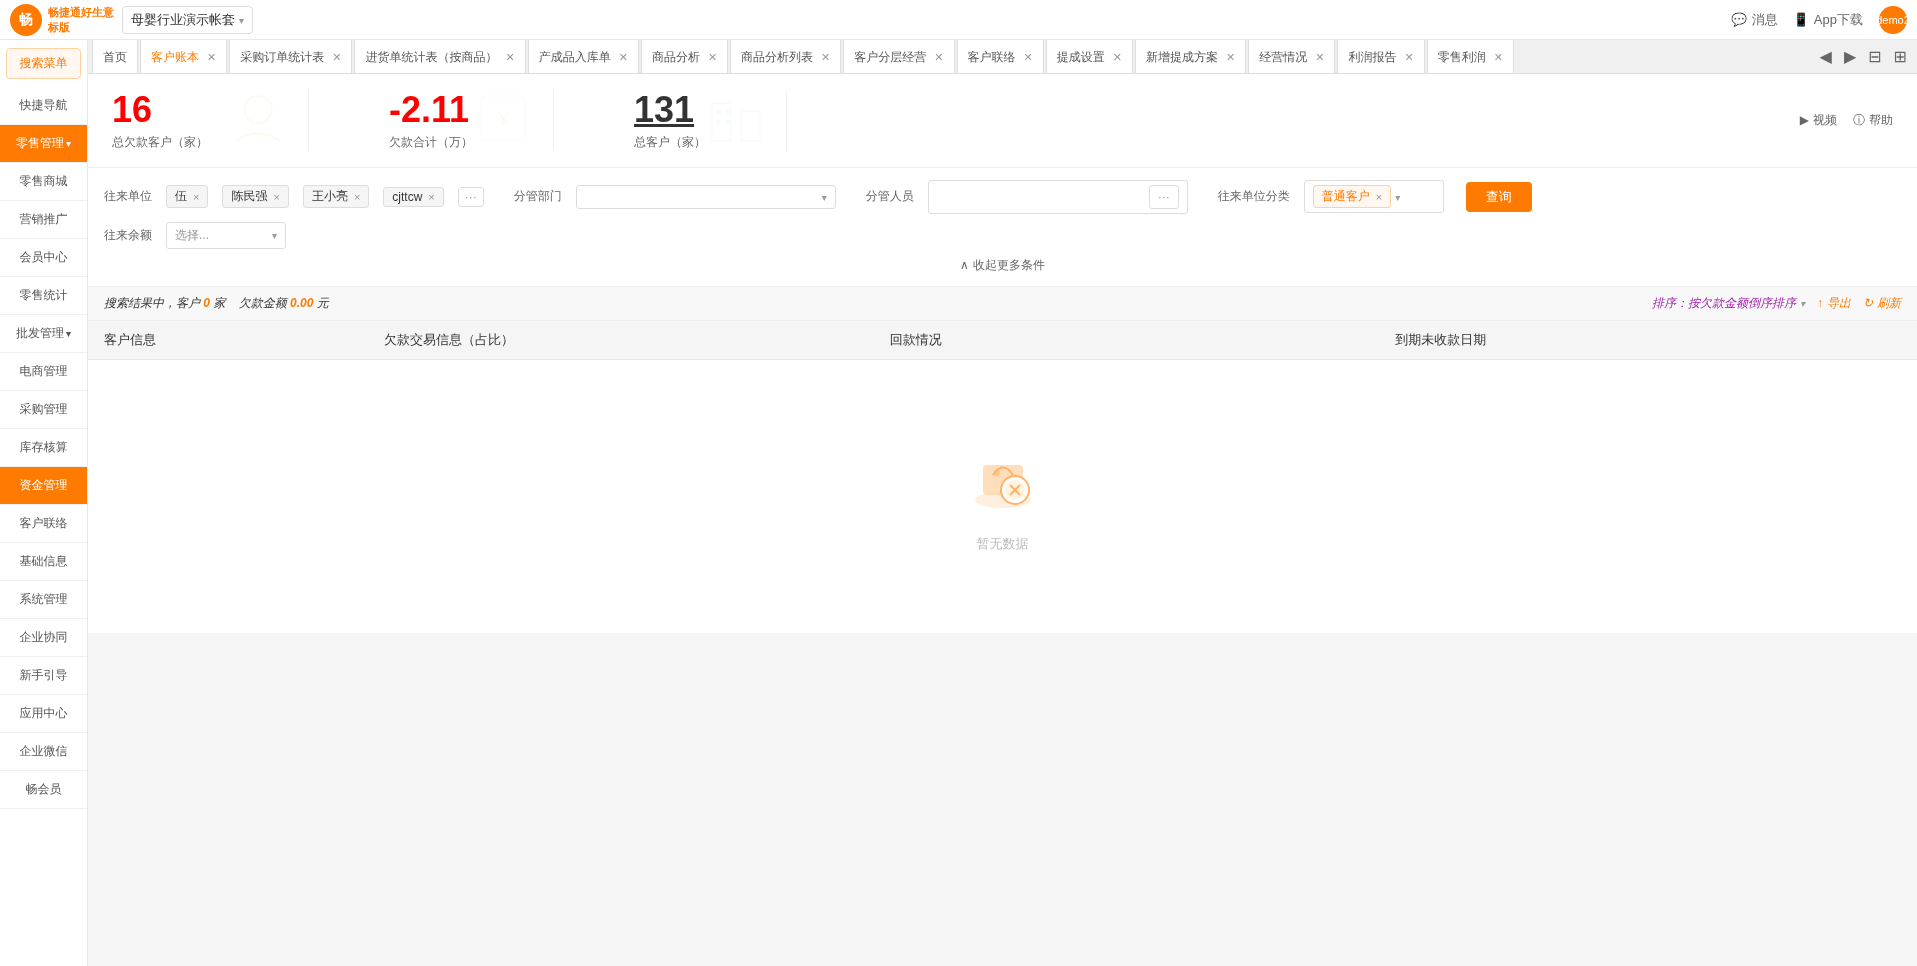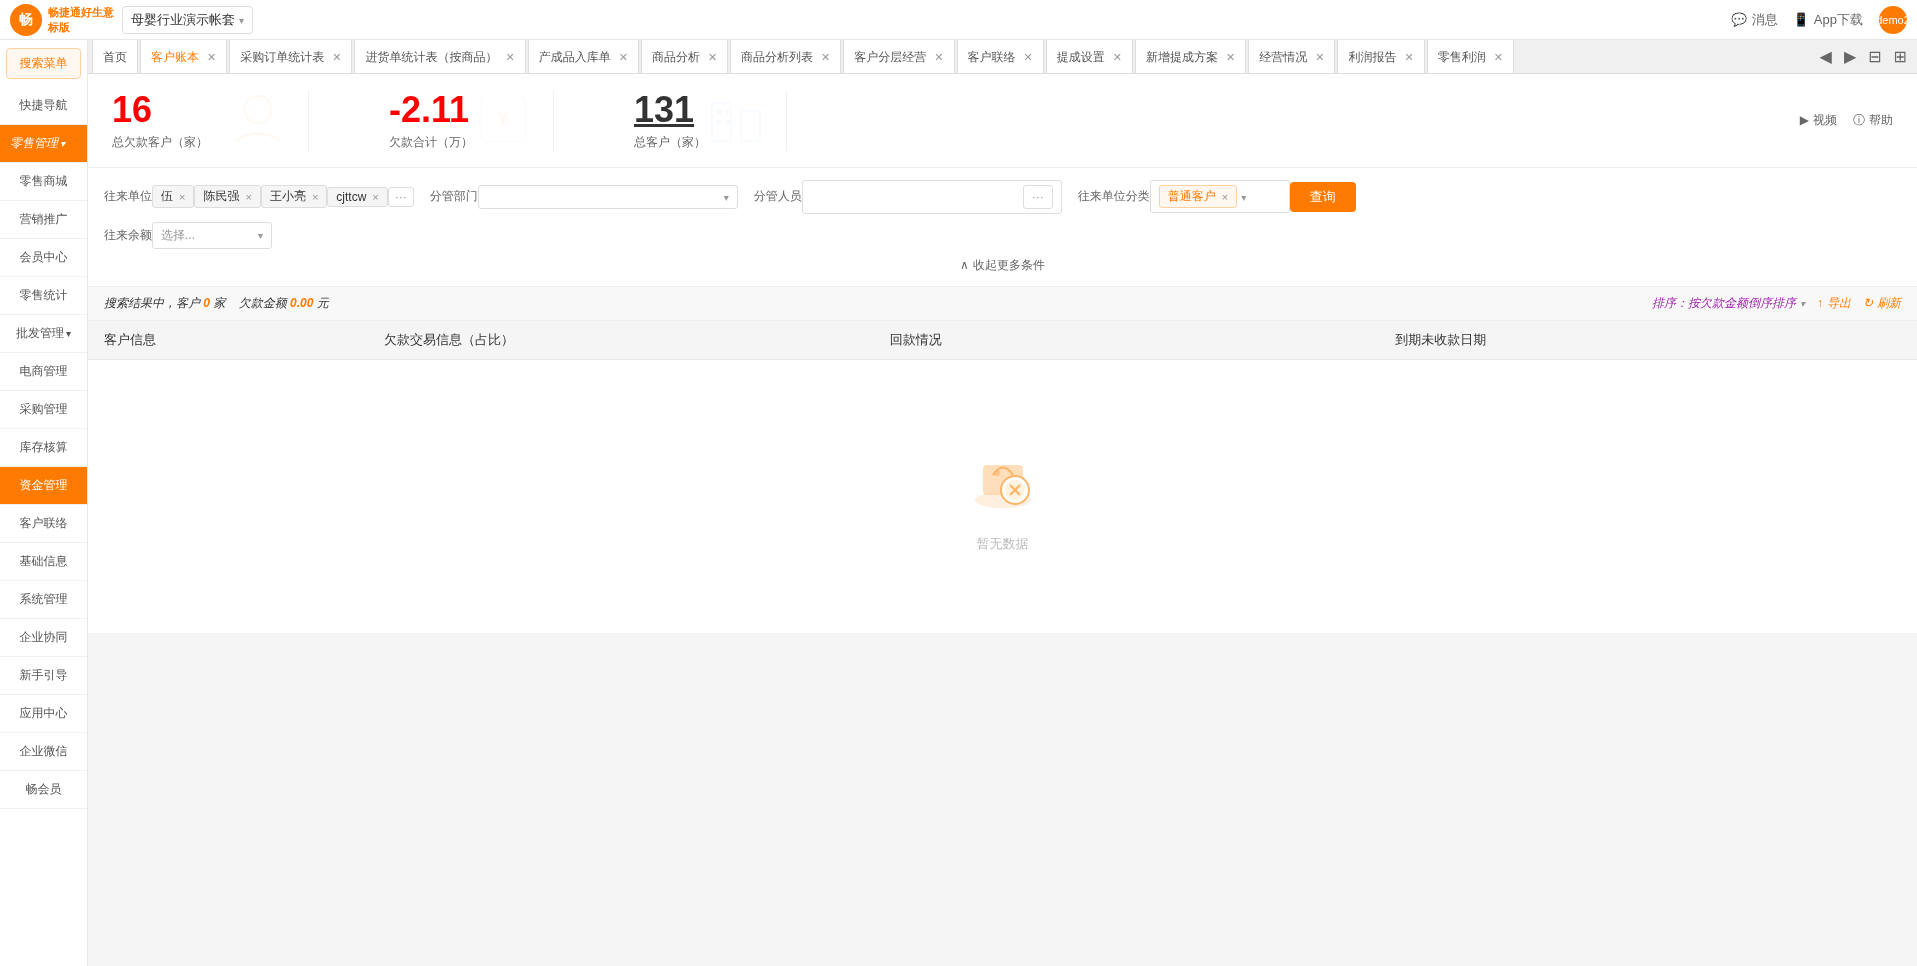--- a/index.html
+++ b/index.html
@@ -43,21 +43,21 @@
     .stat-value-red { font-size: 36px; font-weight: bold; color: #f00; line-height: 1.1; }
     .stat-value-dark { font-size: 36px; font-weight: bold; color: #333; line-height: 1.1; text-decoration: underline; }
     .stat-label { font-size: 12px; color: #666; margin-top: 4px; }
     .stat-icon { position: absolute; right: 20px; top: 50%; transform: translateY(-50%); opacity: 0.15; }
     .stat-icon svg { width: 60px; height: 60px; }
     .banner-right { margin-left: auto; display: flex; align-items: center; gap: 16px; }
     .banner-action { display: flex; align-items: center; gap: 4px; color: #666; font-size: 12px; cursor: pointer; }
 
     
     .filter-section { background: #fff; padding: 12px 16px; border-bottom: 1px solid #eee; }
-    .filter-row { display: flex; align-items: center; gap: 0; margin-bottom: 8px; flex-wrap: wrap; }
+    .filter-row { display: flex; align-items: center; gap: 14px; margin-bottom: 8px; flex-wrap: wrap; }
     .filter-label { color: #666; font-size: 12px; white-space: nowrap; }
     .filter-tag { display: flex; align-items: center; gap: 4px; background: #f5f5f5; border: 1px solid #ddd; border-radius: 3px; padding: 2px 8px; font-size: 12px; cursor: pointer; }
     .filter-tag-close { color: #999; cursor: pointer; margin-left: 2px; font-size: 11px; }
     .filter-more-btn { color: #999; cursor: pointer; border: 1px solid #ddd; border-radius: 3px; padding: 2px 6px; font-size: 12px; }
     .filter-select { display: flex; align-items: center; gap: 4px; border: 1px solid #ddd; border-radius: 3px; padding: 4px 8px; font-size: 12px; cursor: pointer; min-width: 160px; }
     .filter-select-wide { min-width: 260px; }
     .filter-dots { color: #999; cursor: pointer; padding: 4px 8px; border: 1px solid #ddd; border-radius: 3px; font-size: 12px; }
     .collapse-btn { display: flex; align-items: center; gap: 4px; color: #666; font-size: 12px; cursor: pointer; margin: 0 auto; }
 
     
@@ -112,21 +112,21 @@
   </div>
 
   <div class="main-area">
 
     <div class="sidebar">
       <div class="sidebar-search">
         <button class="sidebar-search-btn">搜索菜单</button>
       </div>
       <div class="sidebar-nav-item">快捷导航</div>
 
-      <div class="sidebar-nav-item active" style="background:#ff7a00;color:#fff;display:flex;align-items:center;gap:2px;font-style:italic;">
+      <div class="sidebar-nav-item active" style="background:#ff7a00;color:#fff;display:flex;align-items:center;justify-content:center;gap:2px;">
         <span>零售管理</span>
         <span style="font-size:10px;">▾</span>
       </div>
       <div class="sidebar-nav-item">零售商城</div>
       <div class="sidebar-nav-item">营销推广</div>
       <div class="sidebar-nav-item">会员中心</div>
       <div class="sidebar-nav-item">零售统计</div>
       <div class="sidebar-nav-item" style="display:flex;align-items:center;justify-content:center;gap:2px;">
         <span>批发管理</span>
         <span style="font-size:10px;">▾</span>
@@ -299,21 +299,21 @@
 
             <span class="filter-label" style="margin-left:16px;">往来单位分类</span>
             <div class="filter-select" style="min-width:140px;">
               <div class="filter-tag" style="background:#fff7f0;border-color:#ffd0a0;">
                 <span style="color:#ff7a00;">普通客户</span>
                 <span class="filter-tag-close">×</span>
               </div>
               <span class="chevron-down"></span>
             </div>
 
-            <button style="background:#ff7a00;color:#fff;border:none;padding:6px 20px;border-radius:4px;cursor:pointer;font-size:13px;">查询</button>
+            <button style="background:#ff7a00;color:#fff;border:none;padding:6px 20px;border-radius:4px;cursor:pointer;font-size:13px;margin-left:8px;">查询</button>
           </div>
 
           <div class="filter-row">
             <span class="filter-label">往来余额</span>
             <div class="filter-select" style="min-width:120px;">
               <span style="color:#999;flex:1;">选择...</span>
               <span class="chevron-down"></span>
             </div>
           </div>
 

